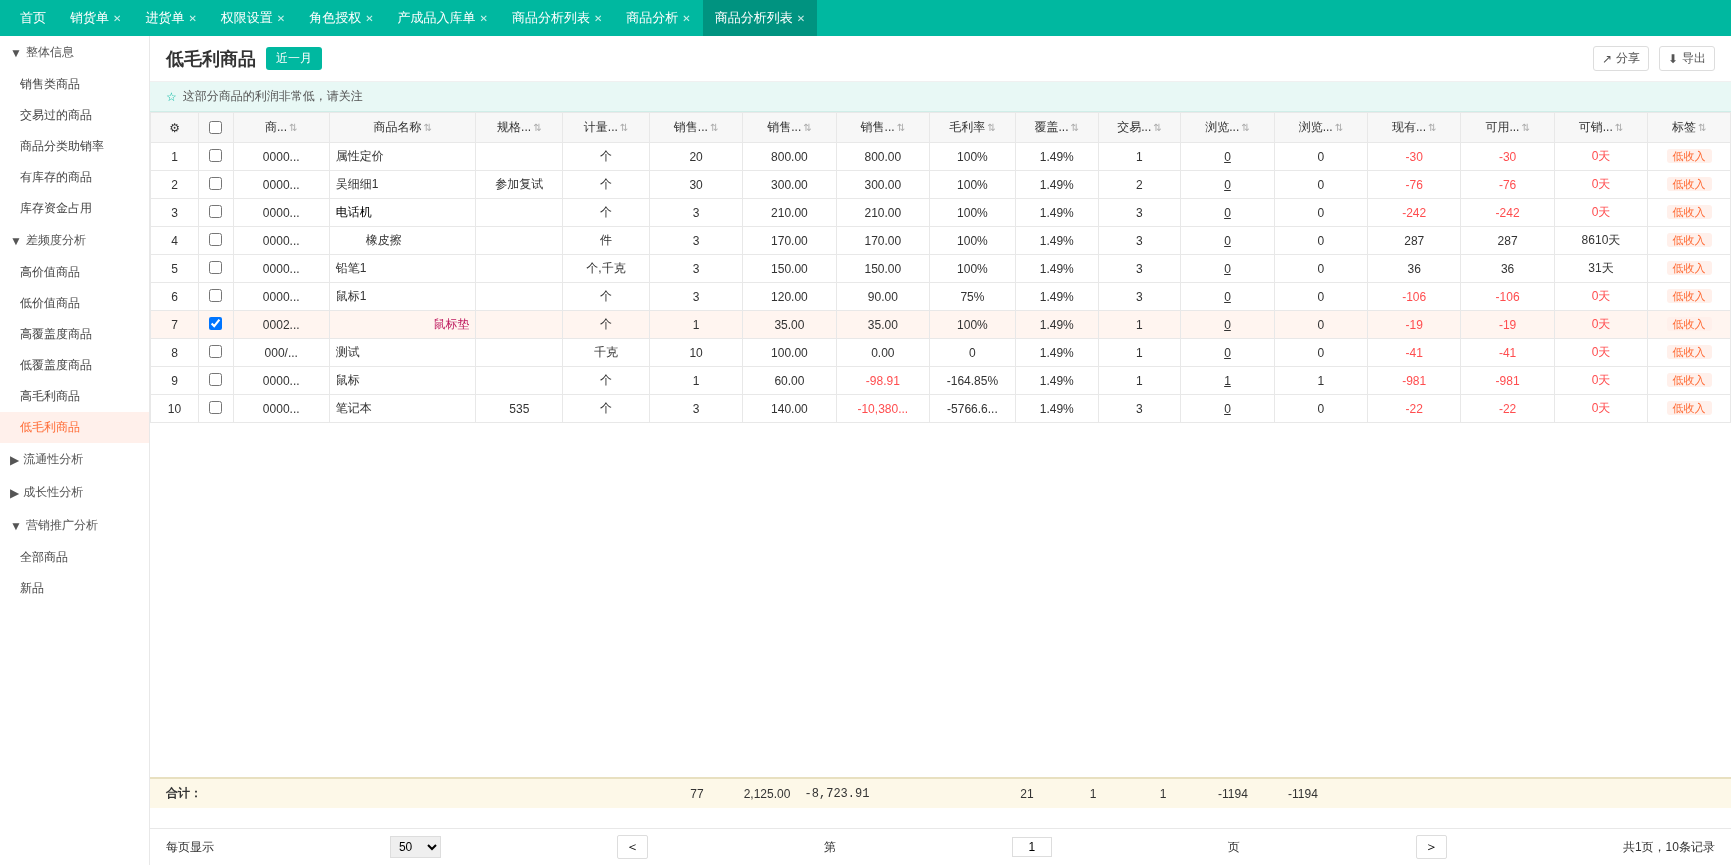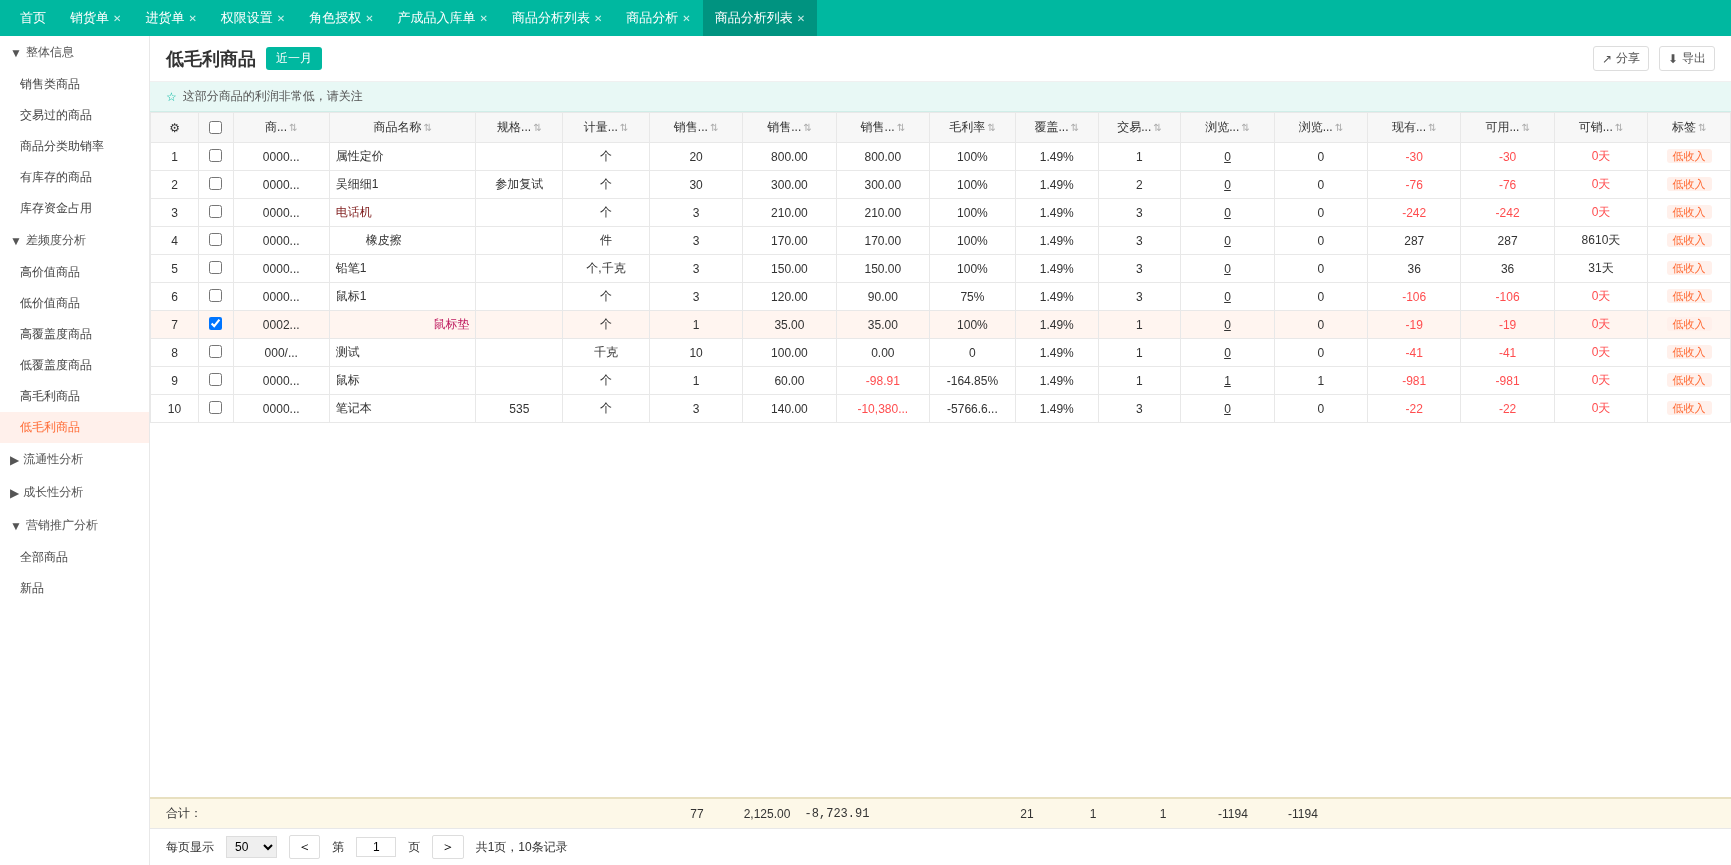--- a/index.html
+++ b/index.html
@@ -185,32 +185,33 @@
 
     
     .table-footer {
       background: #fdf8e8;
       border-top: 2px solid #e8e0c0;
       padding: 6px 16px;
       display: flex;
       align-items: center;
       font-size: 12px;
     }
-    .footer-label { font-weight: normal; margin-right: 20px; }
+    .footer-label { font-weight: bold; margin-right: 20px; }
 
     
     .pagination-bar {
       display: flex;
       align-items: center;
-      justify-content: flex-start;
+      justify-content: space-between;
       padding: 6px 16px;
       gap: 12px;
       border-top: 1px solid #e8e8e8;
       background: #fff;
       font-size: 12px;
+      margin-top: 20px;
     }
     .pagination-bar select {
       border: 1px solid #ddd;
       padding: 2px 4px;
       font-size: 12px;
     }
     .page-btn {
       border: 1px solid #ddd;
       background: #fff;
       padding: 2px 8px;
@@ -457,21 +458,21 @@
     <td>0</td>
     <td class="text-red">-76</td>
     <td class="text-red">-76</td>
     <td class="days-red">0天</td>
     <td><span class="tag-low-income">低收入</span></td>
   </tr>
             <tr>
     <td>3</td>
     <td><input type="checkbox" style=""></td>
     <td>0000...</td>
-    <td style="text-align:left; cursor:pointer; color:#7f1d1d;">电话机</td>
+    <td style="text-align:left; cursor:pointer; color:#000000;">电话机</td>
     <td></td>
     <td>个</td>
     <td>3</td>
     <td>210.00</td>
     <td class="">210.00</td>
     <td>100%</td>
     <td>1.49%</td>
     <td>3</td>
     <td><span class="underline-link">0</span></td>
     <td>0</td>

